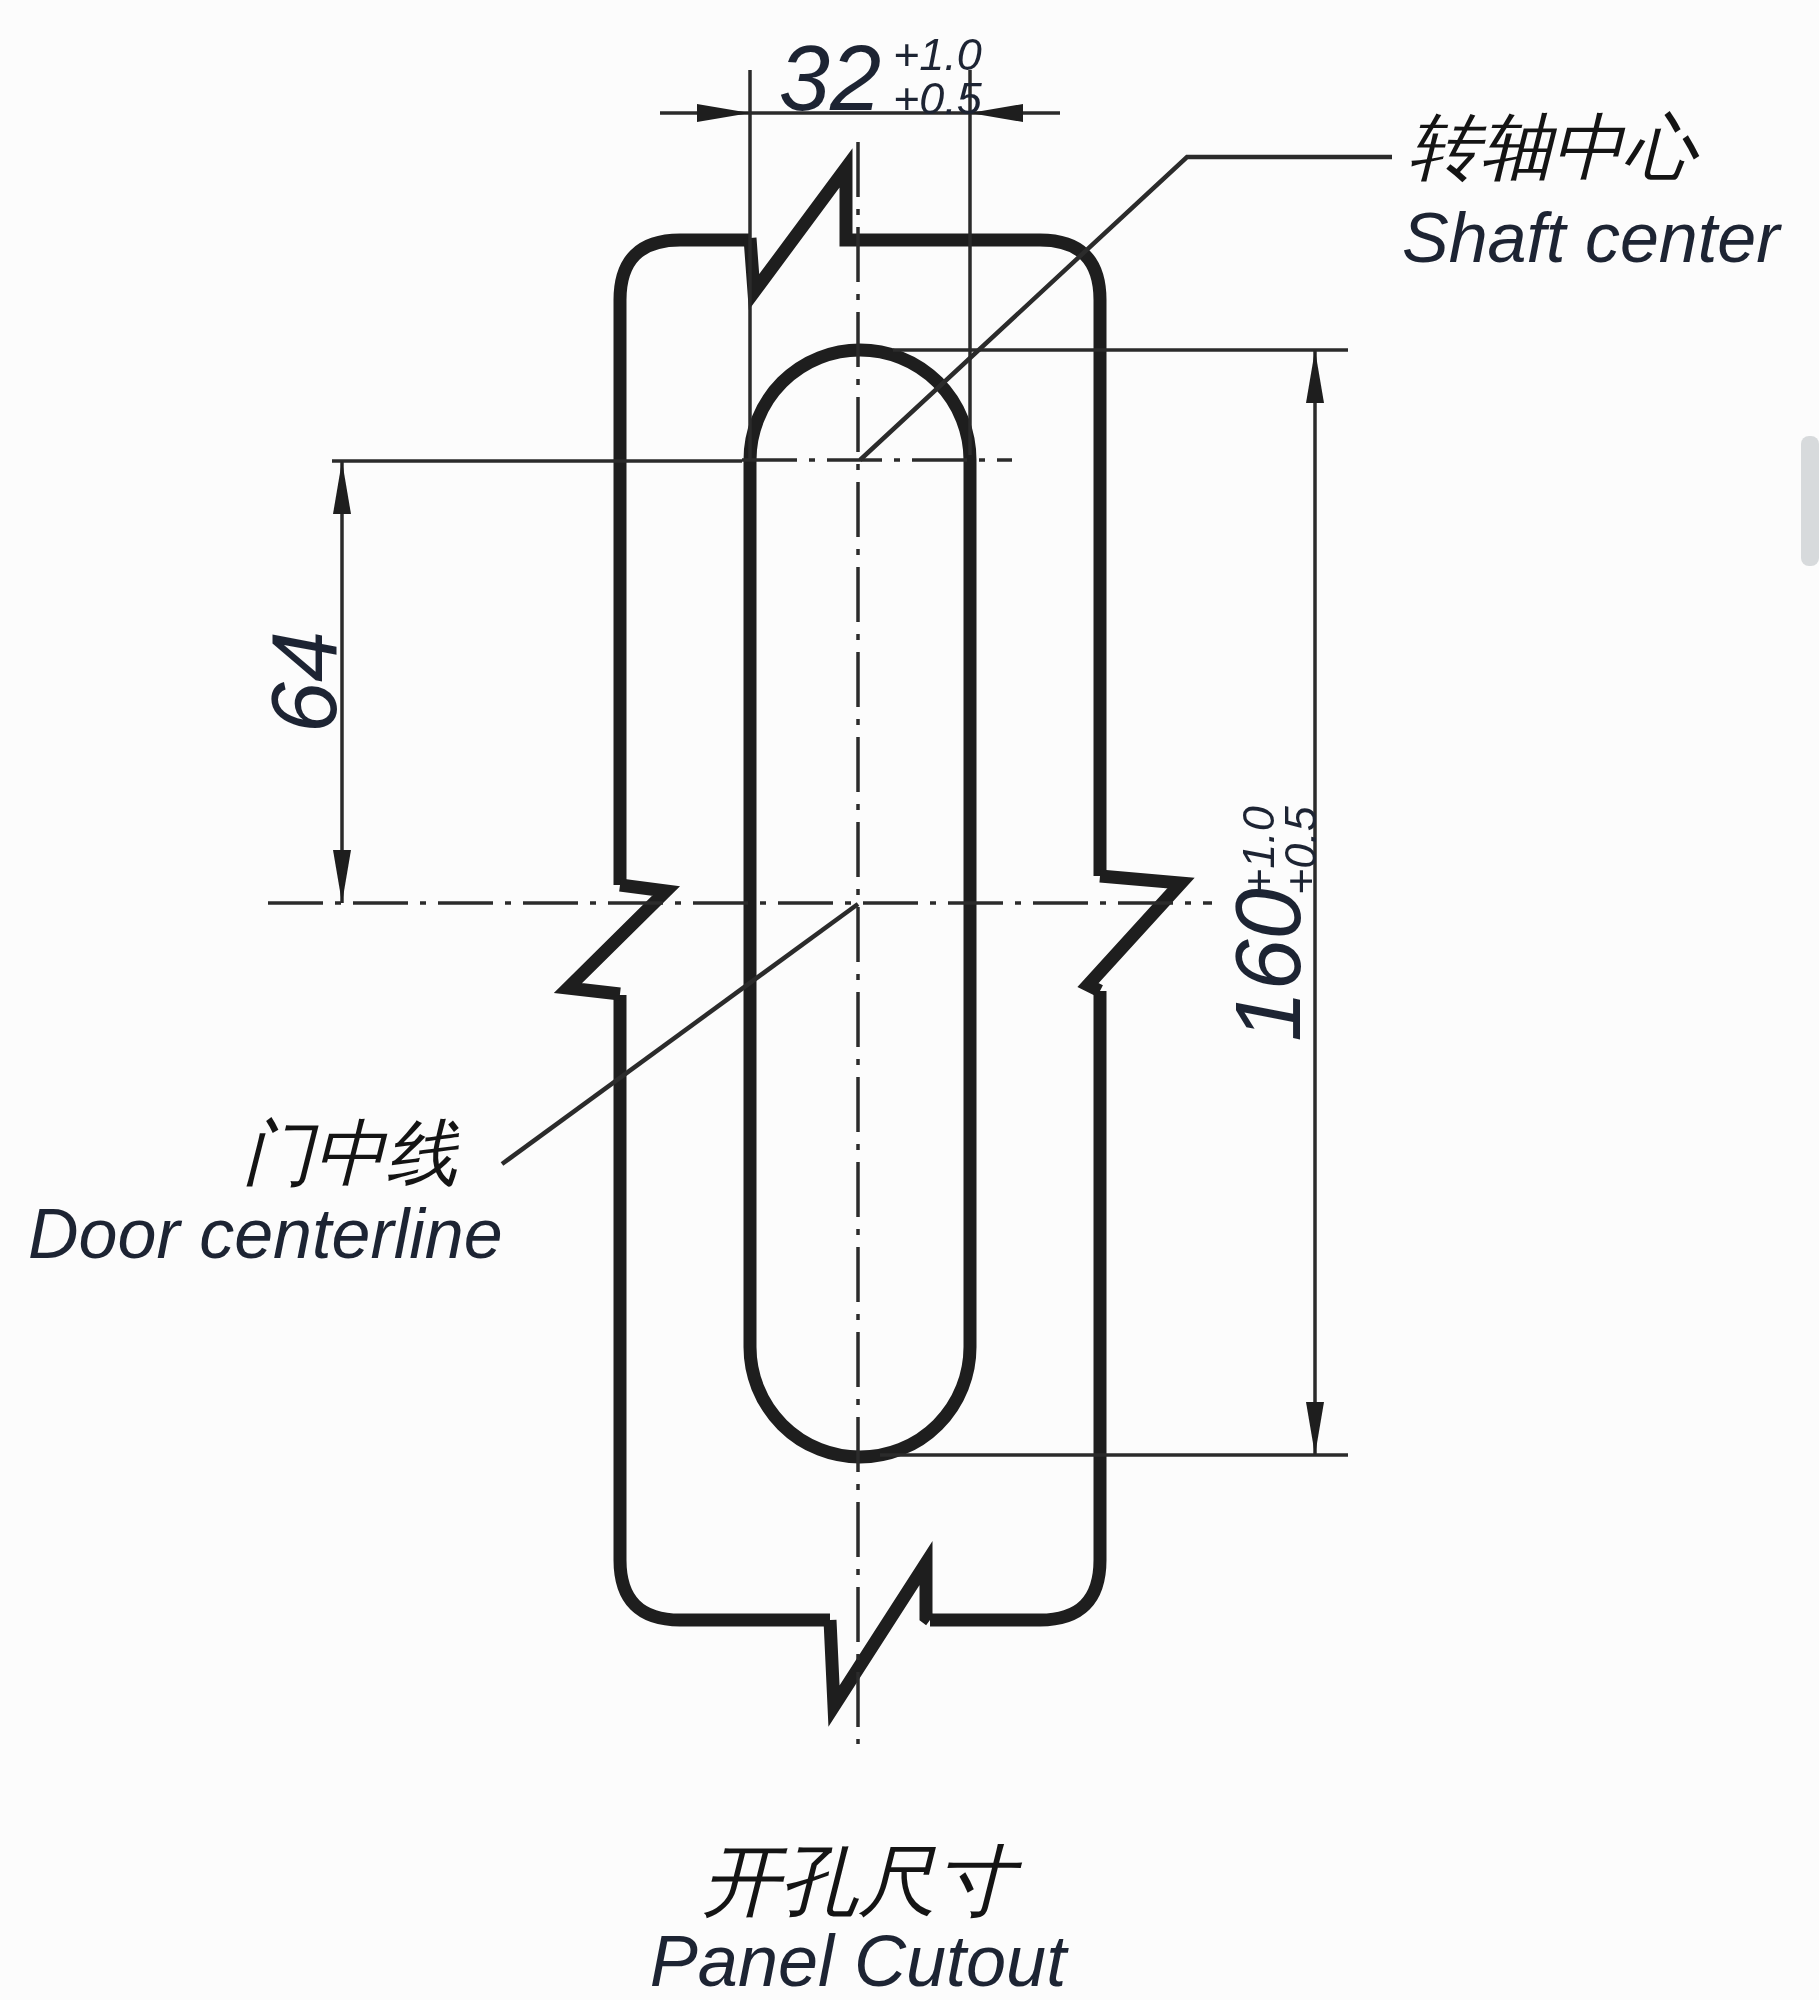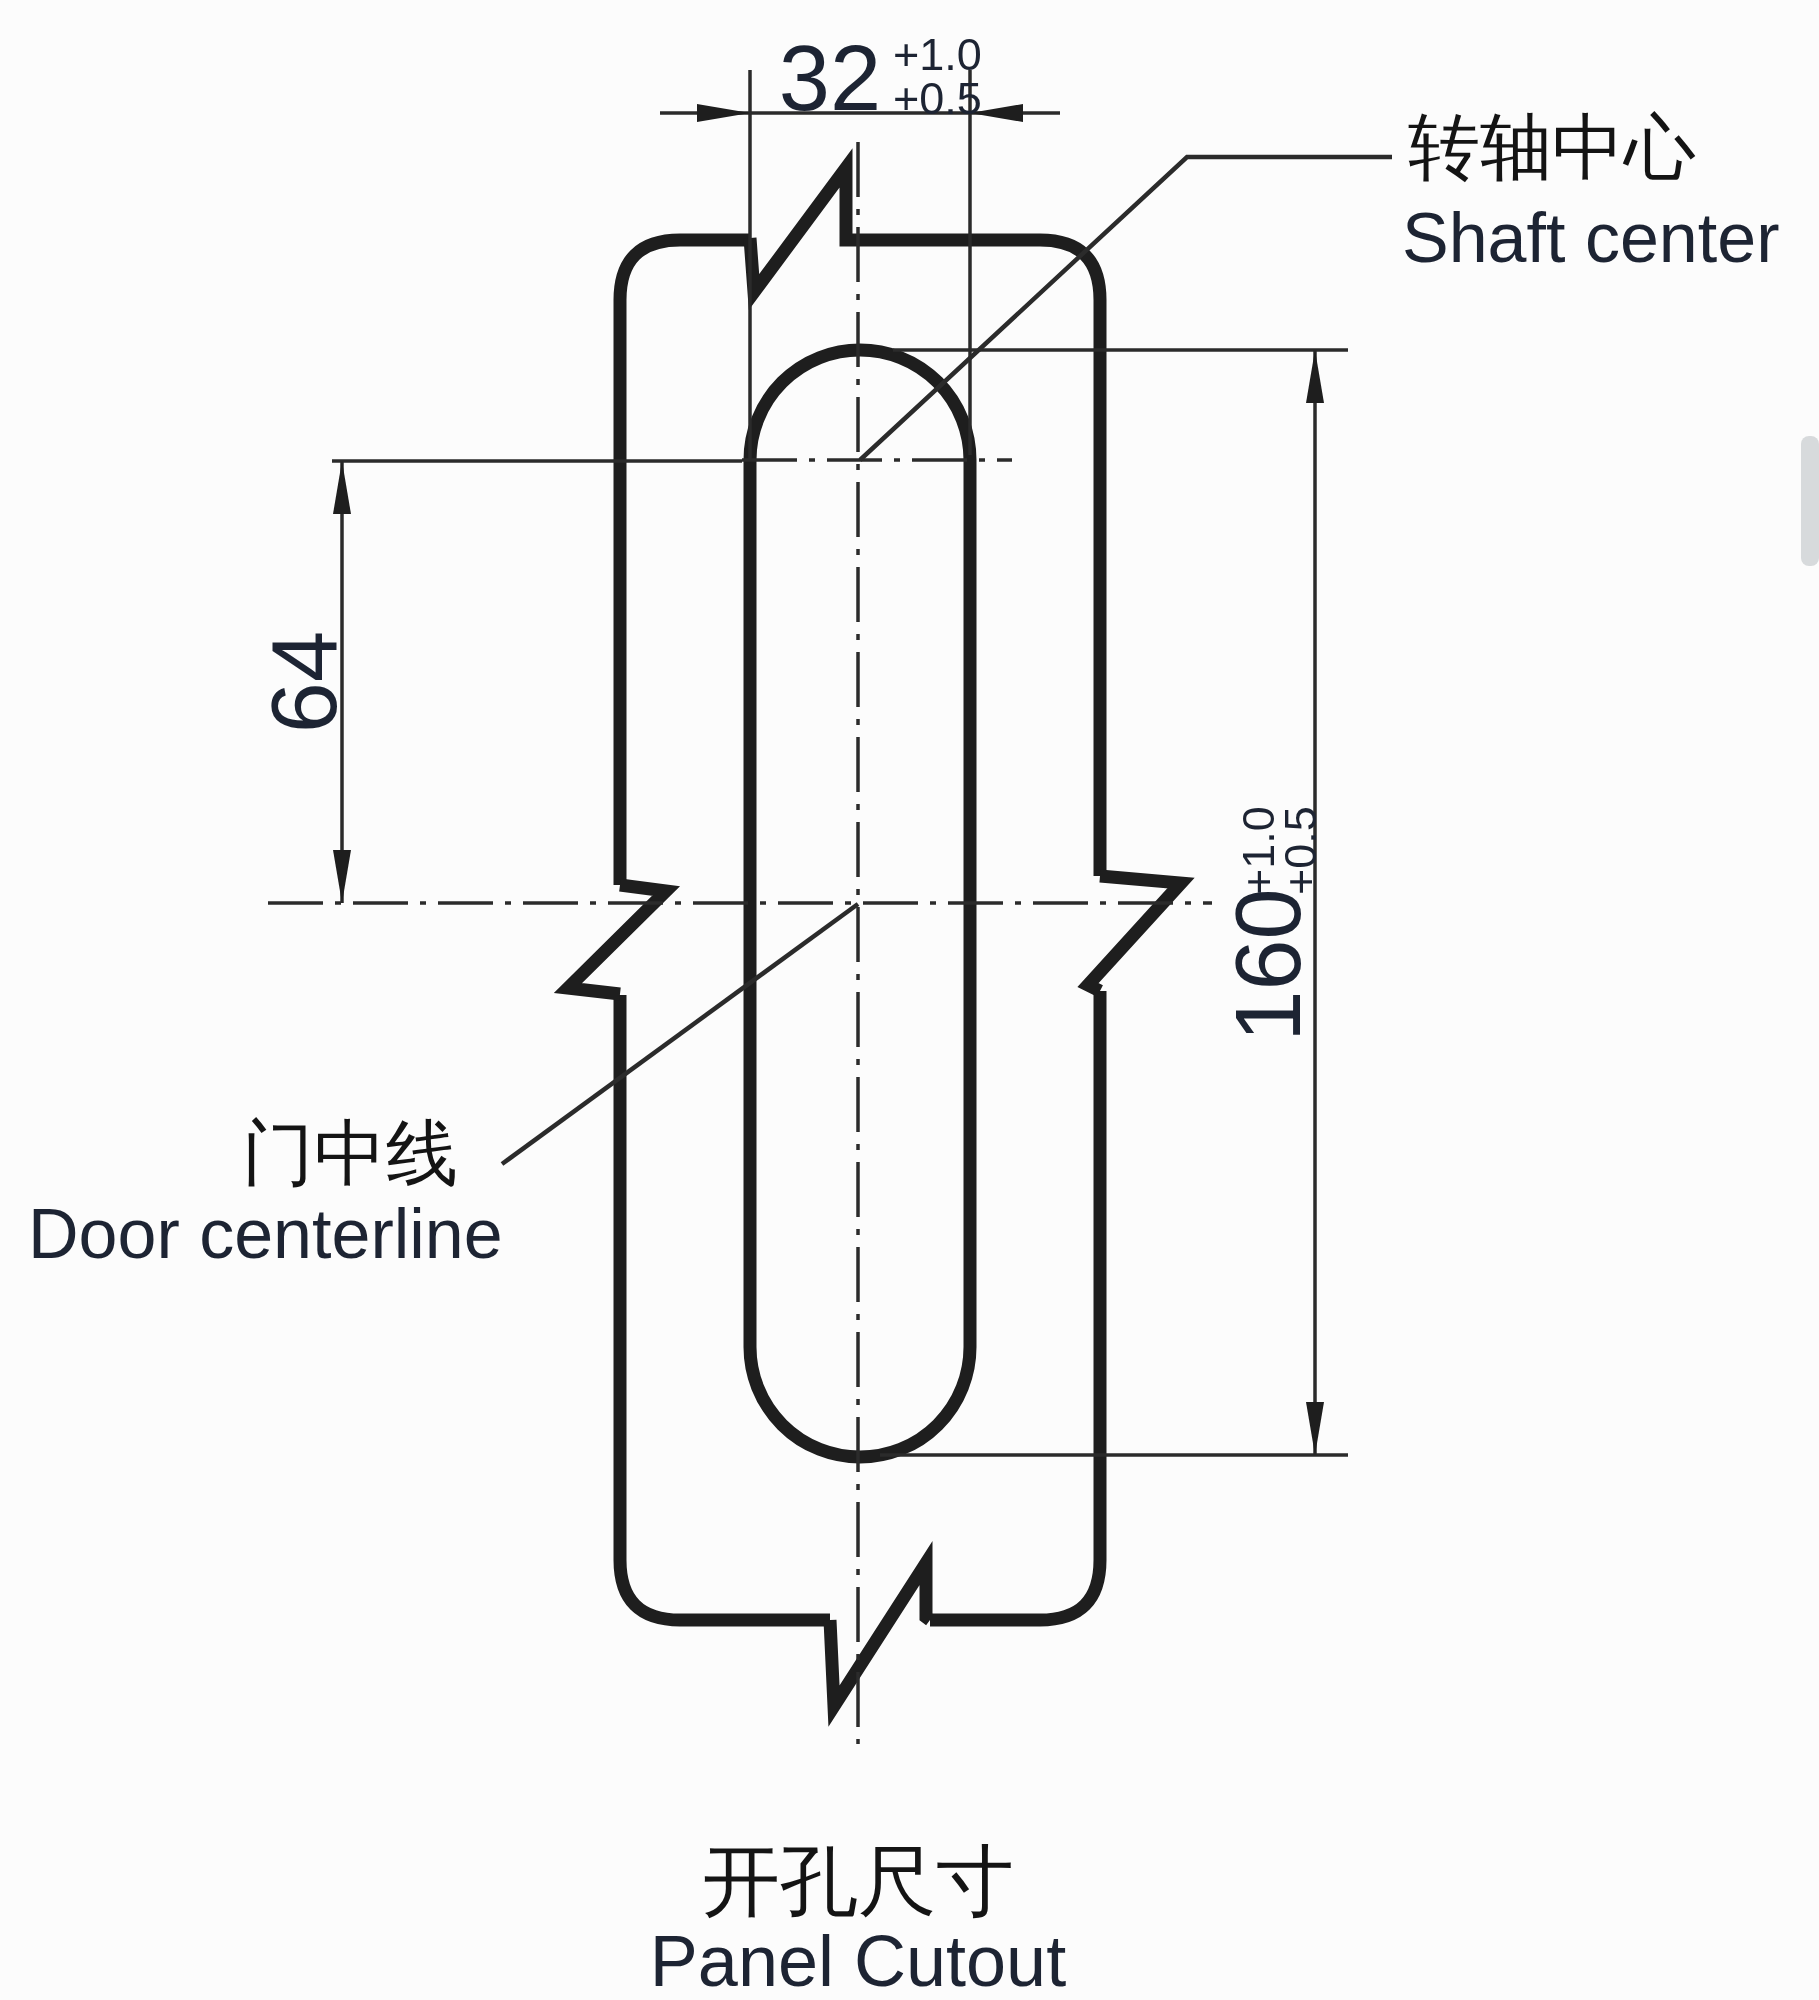--- a/index.html
+++ b/index.html
@@ -1,20 +1,20 @@
 <!DOCTYPE html>
 <html style="--outline: #1e1e1e; --thin_line: #2b2b2b; --dim_text: #1d2433; --cjk_text: #141414; --background: #fcfcfc; --artifact: #d7dadc;"><head>
 <meta charset="utf-8">
 <style>
   :root{
     --outline:#1e1e1e; --thin_line:#2b2b2b; --dim_text:#1d2433;
     --cjk_text:#141414; --background:#fcfcfc; --artifact:#d7dadc;
   }
   html,body{margin:0;padding:0;background:#fff;}
-  .stage{width:1819px;height:2000px;position:relative;background:var(--background);}
+  .stage{width:1819px;height:2000px;position:relative;background:var(--background);font-style:italic;}
   svg{display:block;}
   text{font-family:"Liberation Sans","DejaVu Sans",sans-serif;fill:var(--dim_text);}
   text.cjk{fill:var(--cjk_text);}
   .thick{stroke:var(--outline);stroke-width:13;fill:none;stroke-linejoin:miter;stroke-linecap:butt;}
   .thin{stroke:var(--thin_line);stroke-width:3.5;fill:none;}
   .leader{stroke:var(--thin_line);stroke-width:4.5;fill:none;}
   .cline{stroke:var(--thin_line);stroke-width:3.5;fill:none;stroke-dasharray:55 12 6 12;}
   .arrow{fill:var(--outline);stroke:none;}
 </style>
 </head>

